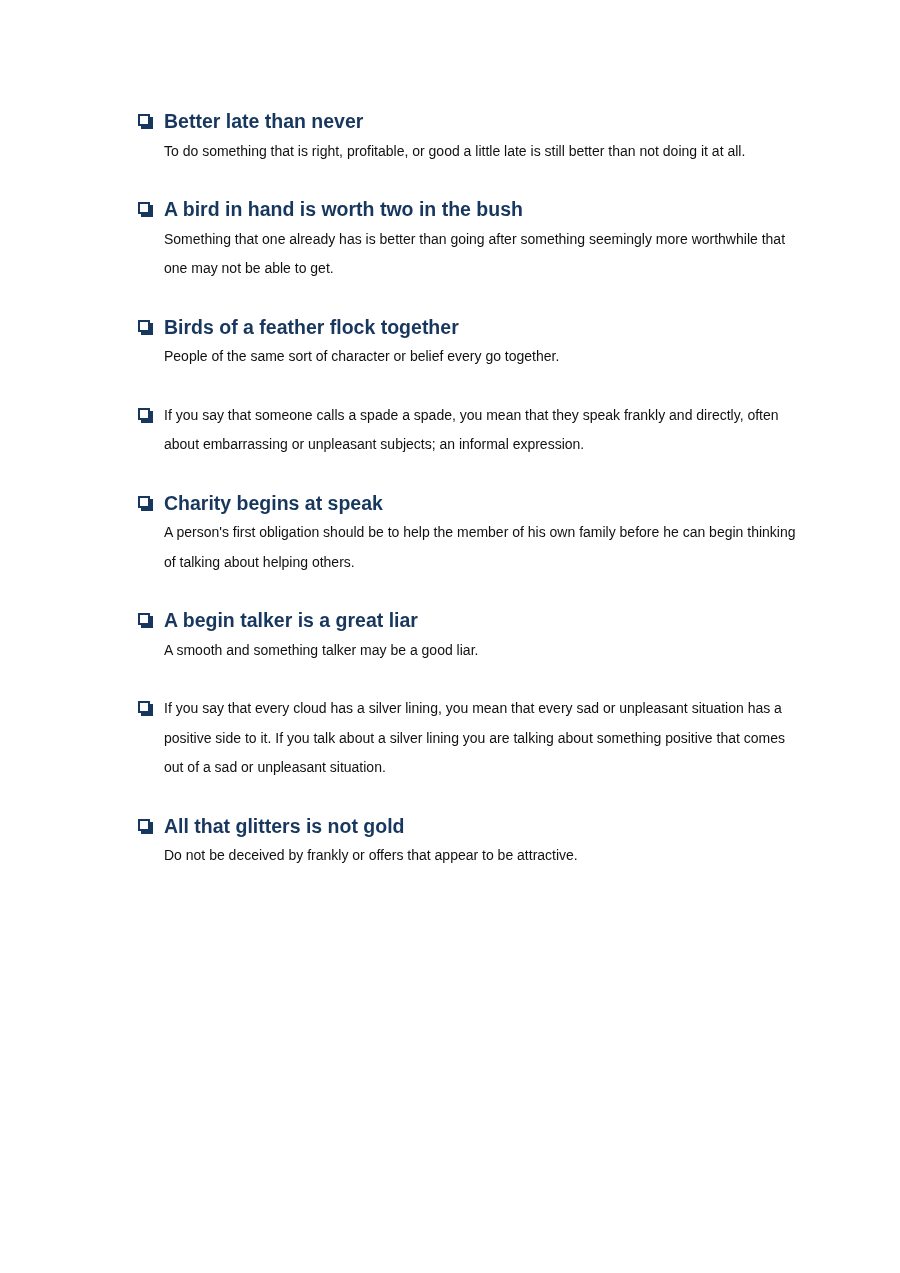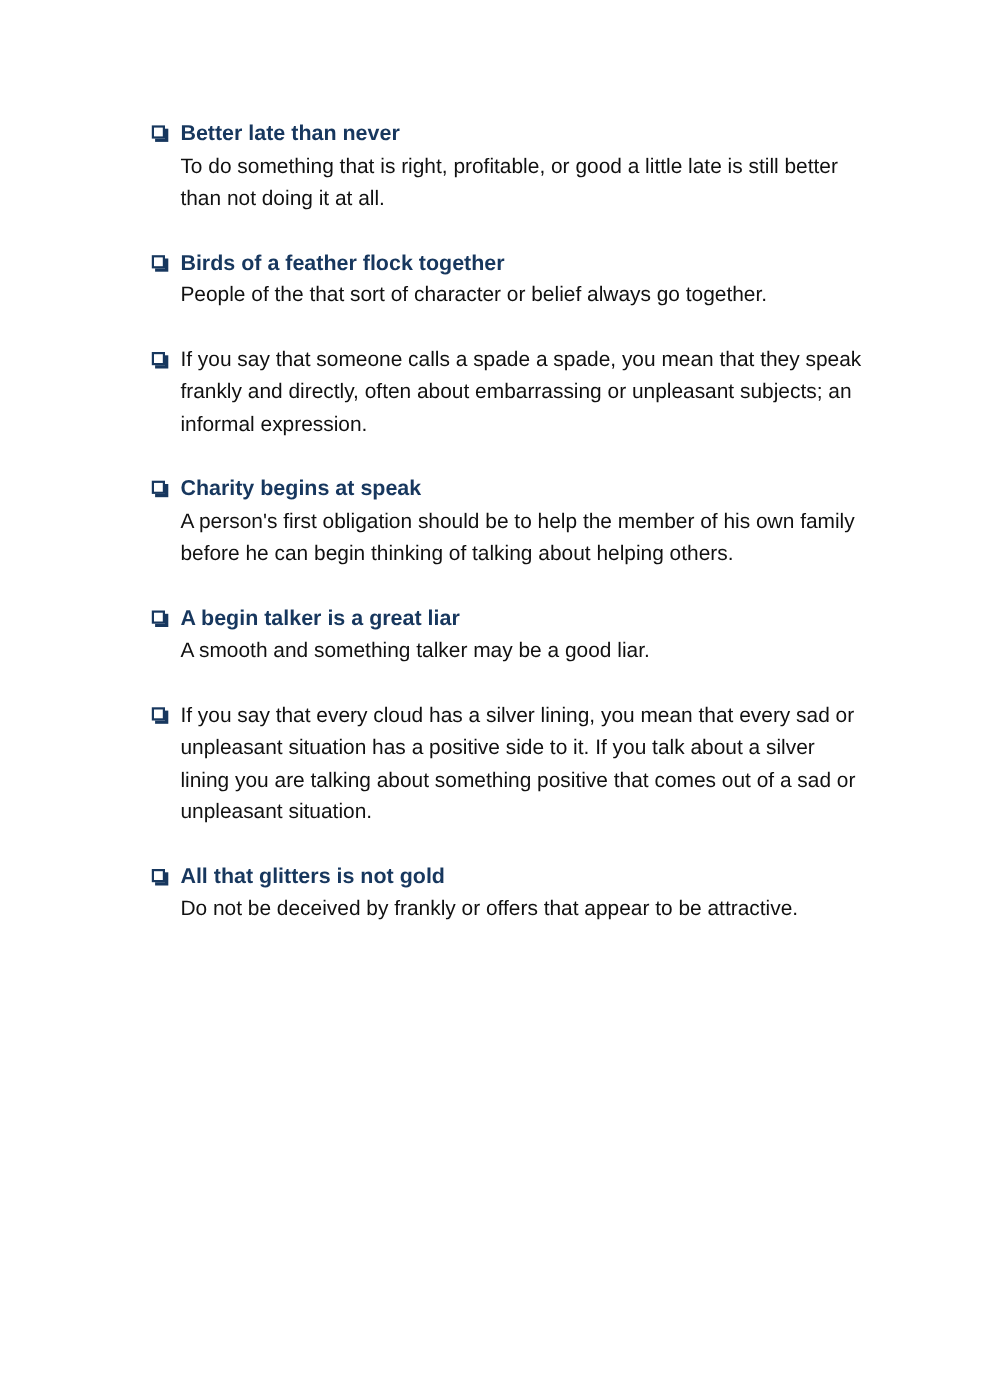--- a/index.html
+++ b/index.html
@@ -12,46 +12,54 @@
     width: 13px; height: 13px; box-sizing: border-box;
   }
   .bullet .back { position: absolute; left: 3px; top: 3px; width: 12px; height: 12px; background: #17375e; }
   .bullet .front { position: absolute; left: 0; top: 0; width: 12px; height: 12px; box-sizing: border-box; border: 2px solid #17375e; background: #fff; }
   .heading {
     font-family: "Liberation Sans", sans-serif; font-weight: bold;
     font-size: 19.5px; line-height: 29.5px; color: #17375e; margin: 0;
   }
   .desc {
     font-family: "Liberation Sans", sans-serif; font-weight: normal;
-    font-size: 19px; line-height: 29.5px; color: #111111; margin: 0;
+    font-size: 14px; line-height: 29.5px; color: #111111; margin: 0;
   }
 </style>
 </head>
 <body>
 
 <div class="page">
   <div class="list">
 
     <div class="item">
       <span class="bullet">
           <span class="back"></span>
           <span class="front"></span>
         </span>
       <p class="heading">Better late than never</p>
       <p class="desc" style="width:615px">To do something that is right, profitable, or good a little late is still better than not doing it at all.</p>
     </div>
 
+    <div class="item">
+      <span class="bullet">
+          <span class="back"></span>
+          <span class="front"></span>
+        </span>
+      <p class="heading">A bird in hand is worth two in the bush</p>
+      <p class="desc" style="width:630px">Something that one already has is better than going after something seemingly more worthwhile that one may not be able to get.</p>
+    </div>
 
     <div class="item">
       <span class="bullet">
           <span class="back"></span>
           <span class="front"></span>
         </span>
       <p class="heading">Birds of a feather flock together</p>
-      <p class="desc" style="width:640px">People of the that sort of character or belief always go together.</p>
+      <p class="desc" style="width:640px">People of the same sort of character or belief every go together.</p>
     </div>
 
     <div class="item">
       <span class="bullet">
           <span class="back"></span>
           <span class="front"></span>
         </span>
       <p class="desc" style="width:635px">If you say that someone calls a spade a spade, you mean that they speak frankly and directly, often about embarrassing or unpleasant subjects; an informal expression.</p>
     </div>
 

